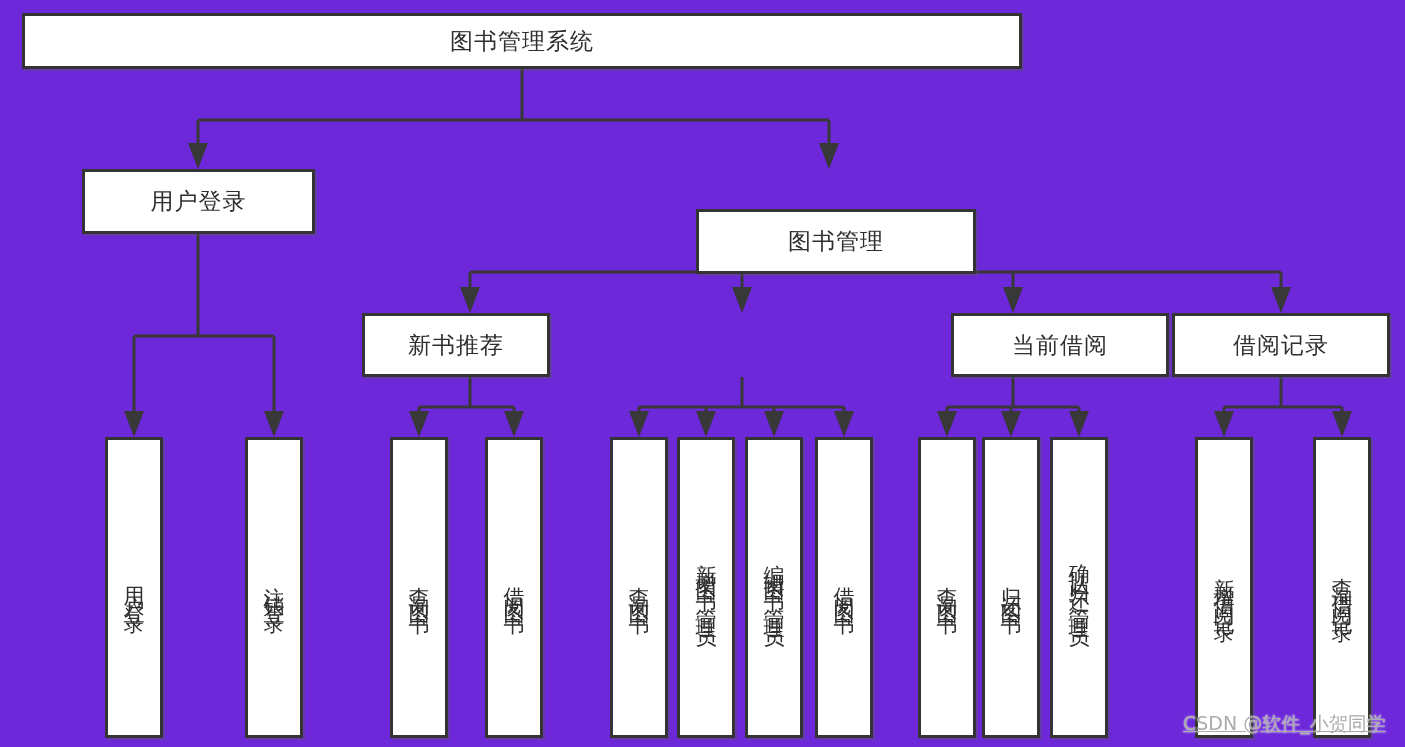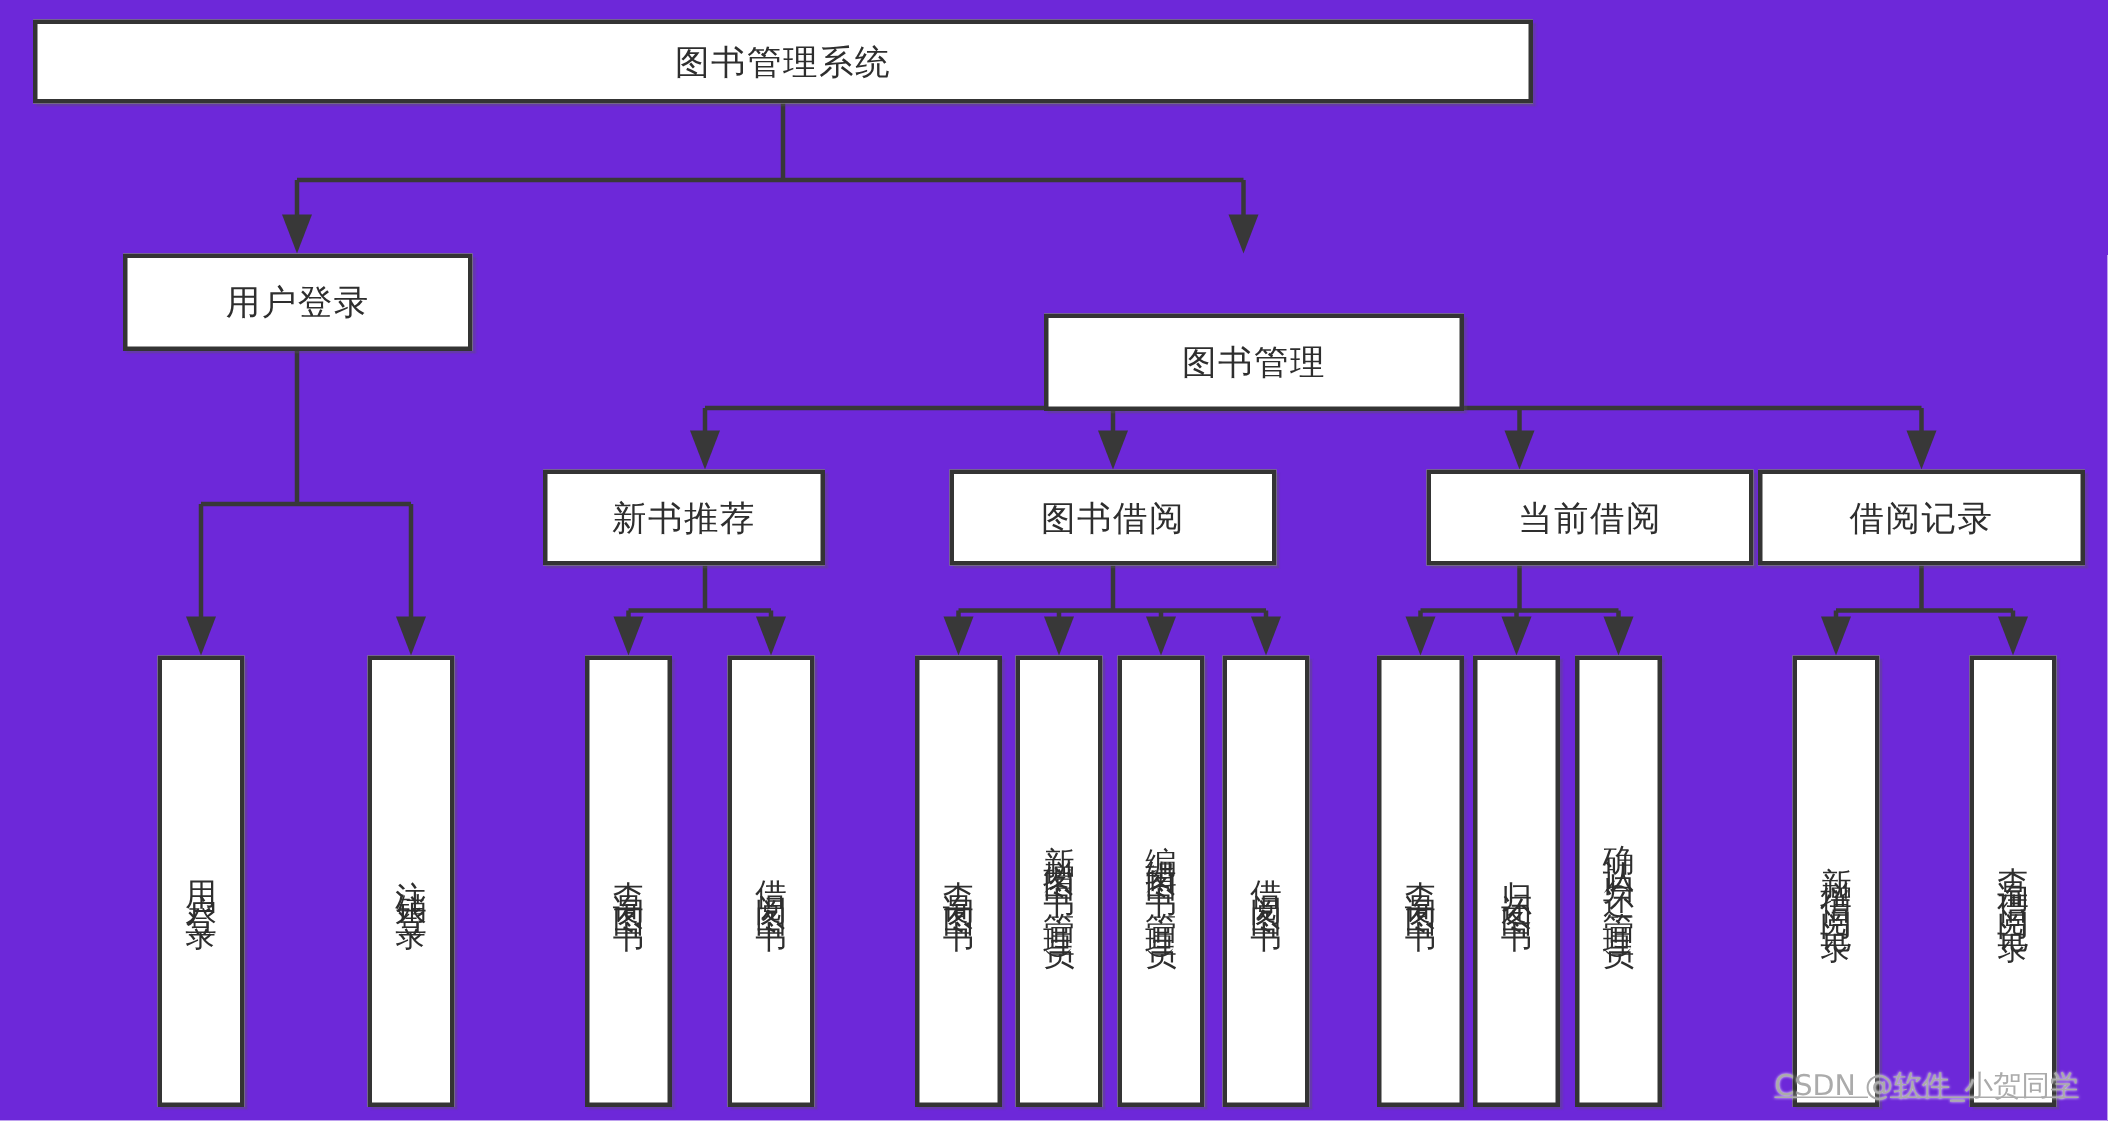--- a/index.html
+++ b/index.html
@@ -114,23 +114,20 @@
   <div class="box" style="left:82px; top:169px; width:233px; height:65px;">
     <span class="lbl">用户登录</span>
   </div>
   <div class="box" style="left:696px; top:169px; width:280px; height:65px;margin-top:40px;">
     <span class="lbl">图书管理</span>
   </div>
 
   <div class="box" style="left:362px; top:313px; width:188px; height:64px;">
     <span class="lbl">新书推荐</span>
   </div>
-  <div class="box" style="left:633px; top:313px; width:218px; height:64px;">
-    <span class="lbl">图书借阅</span>
-  </div>
   <div class="box" style="left:904px; top:313px; width:218px; height:64px;margin-left:47px;">
     <span class="lbl">当前借阅</span>
   </div>
   <div class="box" style="left:1172px; top:313px; width:218px; height:64px;">
     <span class="lbl">借阅记录</span>
   </div>
 
   <div class="box leaf" style="left:105px; top:437px; width:58px; height:301px;">
     <span class="lbl">用户登录</span>
   </div>

